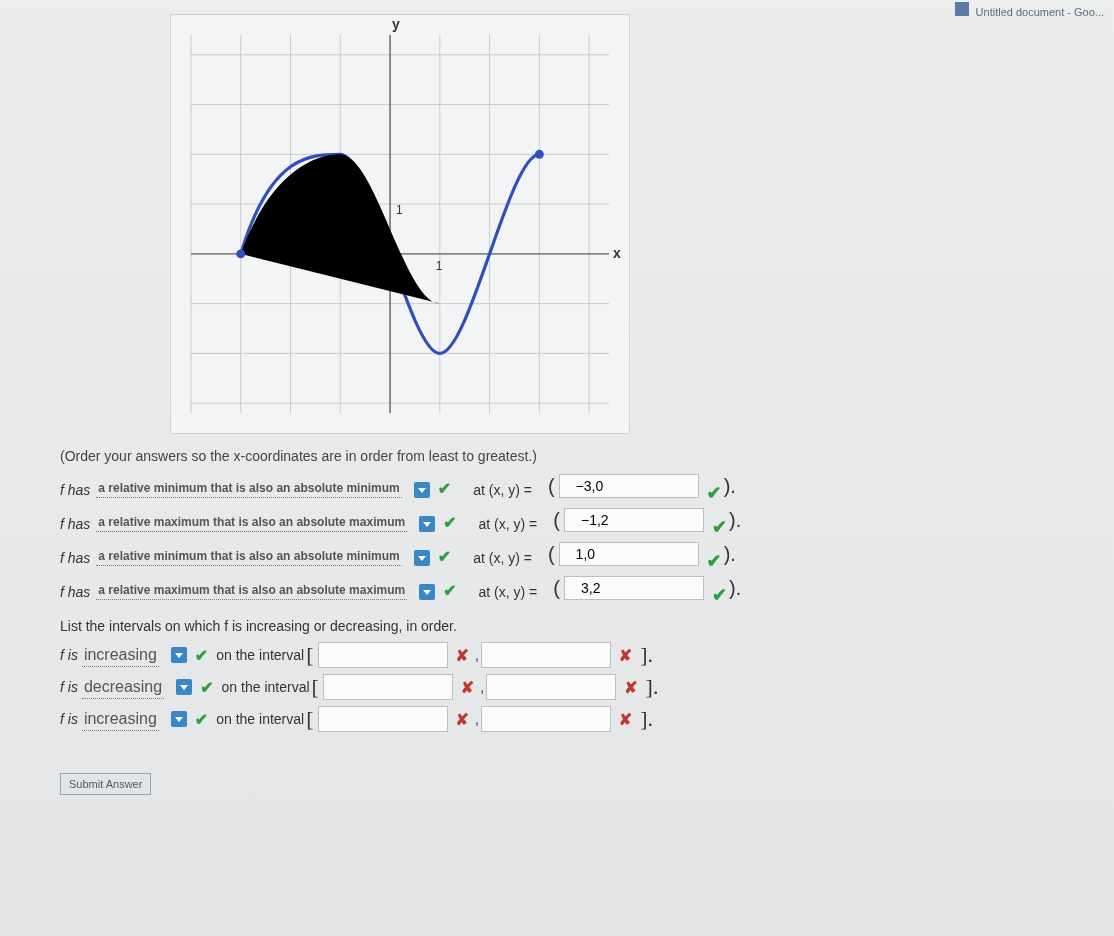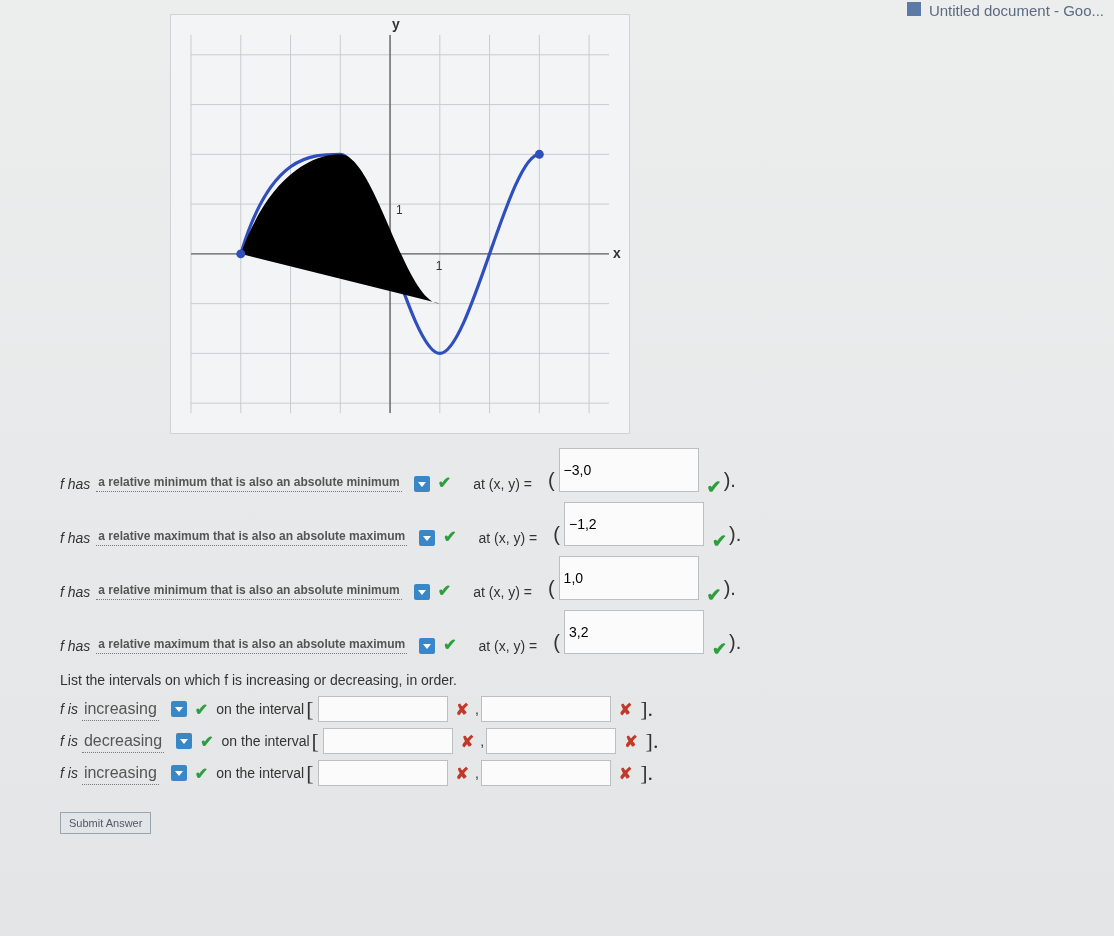--- a/index.html
+++ b/index.html
@@ -17,21 +17,21 @@
     padding: 8px 20px 10px 60px;
     background: linear-gradient(180deg, #eceded 0%, #e4e5e6 100%);
     min-height: 936px;
   }
   .topbar {
     position: absolute;
     top: 2px; right: 10px;
     display: flex;
     gap: 12px;
     align-items: flex-end;
-    font-size: 15px;
+    font-size: 11px;
     color: #5a6b82;
   }
   .topbar .doc-icon {
     width: 14px; height: 14px;
     background: #5c7aa6;
     display: inline-block;
     margin-right: 4px;
   }
   .question {
     font-size: 15px;
@@ -93,24 +93,24 @@
   .x-icon {
     color: #c0392b;
     font-weight: bold;
     font-size: 16px;
     margin: 0 6px;
   }
   .at-label { margin: 0 14px; }
   .paren { font-size: 20px; margin: 0 2px; }
   input.answer {
     width: 140px;
-    height: 44px;
+    height: 24px;
     border: 1px solid #bcbfc2;
     background: #fbfbfb;
-    padding: 2px 4px;
+    padding: 2px 16px;
     font-size: 14px;
     margin: 0 2px;
   }
   input.interval {
     width: 130px;
     height: 26px;
     border: 1px solid #bcbfc2;
     background: #fbfbfb;
     padding: 2px 8px;
     font-size: 14px;
@@ -135,21 +135,21 @@
     padding: 2px 2px;
     margin-right: 10px;
   }
   .submit-btn {
     display: inline-block;
     border: 1px solid #9aa4ad;
     background: #e2e5e8;
     color: #556;
     font-size: 11px;
     padding: 4px 8px;
-    margin-top: 20px;
+    margin-top: 35px;
   }
   .trailing-check {
     color: #2e9e3f;
     font-size: 18px;
     font-weight: bold;
     margin-left: 6px;
     position: relative;
     top: 6px;
   }
 </style>
@@ -215,20 +215,21 @@
 
       <path d="M 70 240
                C 90 175, 135 140, 170 140
                C 205 140, 235 285, 270 285
                C 305 285, 335 140, 370 140" stroke="#2f4fbf" stroke-width="0" fill="none"></path>
       <circle cx="70" cy="240" r="4.5" fill="#2f4fbf"></circle>
       <circle cx="370" cy="140" r="4.5" fill="#2f4fbf"></circle>
     </svg>
   </div>
 
+  <div class="note">(Order your answers so the x-coordinates are in order from least to greatest.)</div>
 
   
   <div class="row">
     <span class="prefix">f has</span>
     <span class="selected">a relative minimum that is also an absolute minimum</span>
     <span class="dropdown-icon"></span>
     <span class="check-icon">✔</span>
     <span class="at-label">at  (x, y) =</span>
     <span class="paren">(</span>
     <input class="answer" value="−3,0" style="">

